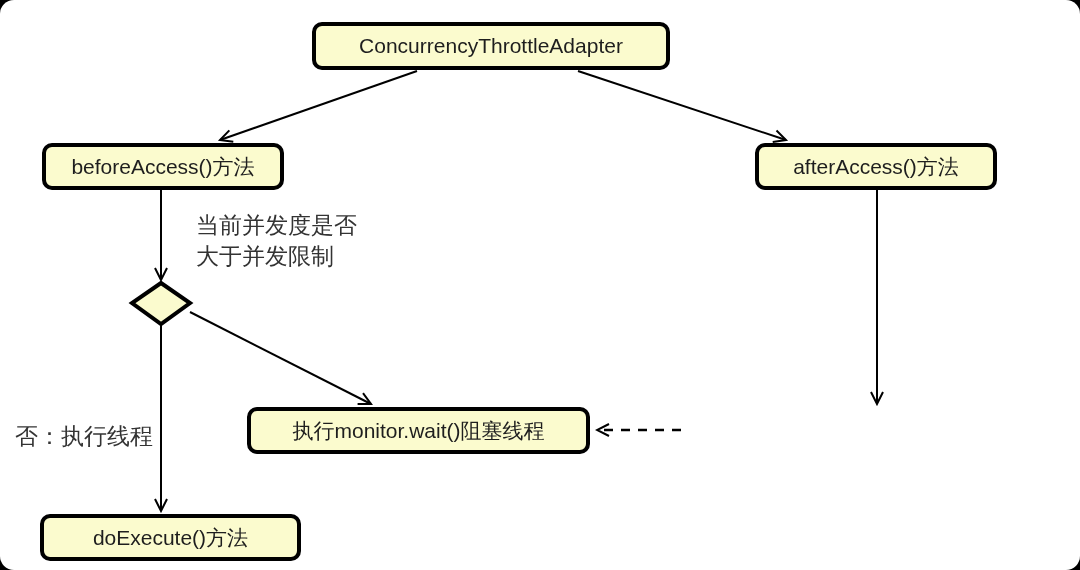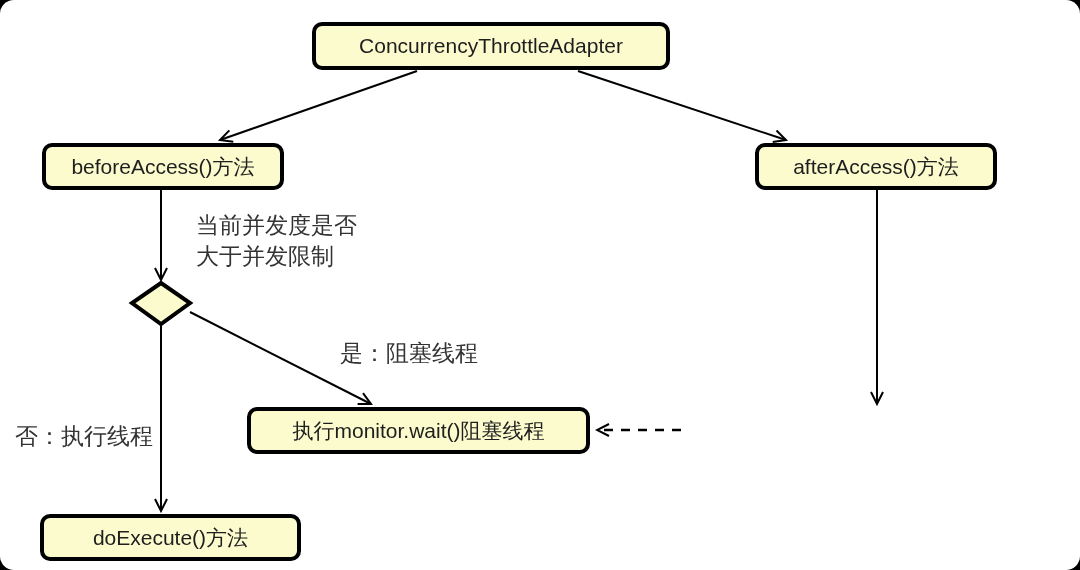--- a/index.html
+++ b/index.html
@@ -87,17 +87,16 @@
   <div class="node" id="node-wait-thread">执行monitor.wait()阻塞线程</div>
 
 
   <div class="node" id="node-do-execute">doExecute()方法</div>
 
   <div class="edge-label" id="label-condition">
     <div>当前并发度是否</div>
     <div>大于并发限制</div>
   </div>
 
-  <div class="edge-label" id="label-yes">是：阻塞线程</div>
 
   <div class="edge-label" id="label-no">否：执行线程</div>
 
 </div>
 
 </body></html>

